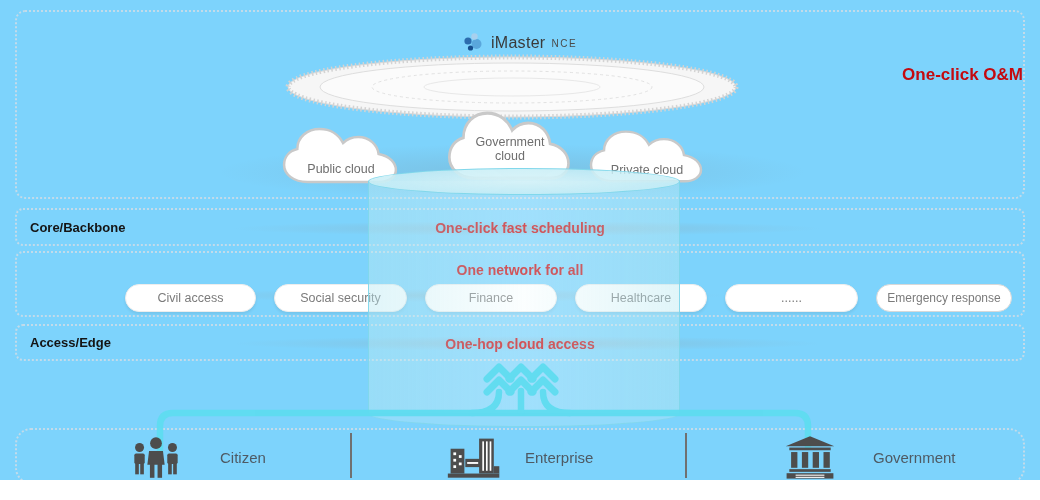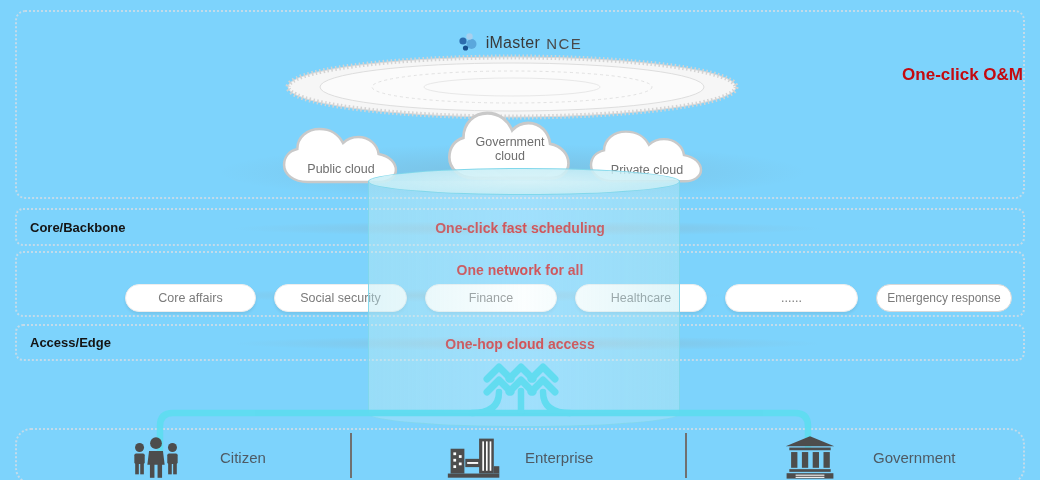--- a/index.html
+++ b/index.html
@@ -14,21 +14,21 @@
   .agg-row    { left:15px; top:251px; width:1010px; height:66px; border-radius:8px; }
   .access-row { left:15px; top:324px; width:1010px; height:37px; border-radius:8px; }
   .bottom-box { left:15px; top:428px; width:1010px; height:56px; border-radius:16px; }
 
   .swoosh { position:absolute; border-radius:50%;
     background:radial-gradient(closest-side, rgba(150,150,150,0.30), rgba(150,150,150,0) 100%); }
 
   
   .logo-row { position:absolute; left:0; top:20px; width:100%; display:flex; justify-content:center; align-items:center; gap:6px; }
   .logo-name { font-size:16px; color:#3a3a3a; letter-spacing:.3px; }
-  .logo-suffix { font-size:15px; color:#4a4a4a; letter-spacing:1.5px; margin-top:0; }
+  .logo-suffix { font-size:10px; color:#4a4a4a; letter-spacing:1.5px; margin-top:0; }
   .disc-svg { position:absolute; left:265px; top:42px; }
   .om-headline { position:absolute; left:0; top:53px; width:100%; text-align:right;
     font-size:17px; font-weight:bold; color:#c40a10; }
   .cloud { position:absolute; }
   .cloud-label { position:absolute; left:0; width:100%; text-align:center; color:#6e6e6e; font-size:12.5px; line-height:14px; }
   .cloud-shadow { position:absolute; left:200px; top:132px; width:590px; height:56px; border-radius:50%;
     background:radial-gradient(closest-side, rgba(110,110,110,0.18), rgba(110,110,110,0) 100%); }
 
   
   .layer-label { position:absolute; left:13px; top:0; height:100%; display:flex; flex-direction:column; justify-content:center;
@@ -122,21 +122,21 @@
   <section class="dotted-box core-row">
     <div class="swoosh" style="left:215px; top:11px; width:590px; height:15px;"></div>
     <div class="layer-label single">Core/Backbone</div>
     <div class="row-headline">One-click fast scheduling</div>
   </section>
 
   <section class="dotted-box agg-row">
     <div class="swoosh" style="left:150px; top:36px; width:560px; height:13px; opacity:.8;"></div>
     <div class="row-headline">One network for all</div>
     <div class="pills">
-      <div class="pill w0">Core affairs</div>
+      <div class="pill w0">Civil access</div>
       <div class="pill w1">Social security</div>
       <div class="pill w2">Finance</div>
       <div class="pill w3">Healthcare</div>
       <div class="pill w4">......</div>
       <div class="pill outlined">Emergency response</div>
     </div>
   </section>
 
   <section class="dotted-box access-row">
     <div class="swoosh" style="left:215px; top:10px; width:590px; height:15px;"></div>

